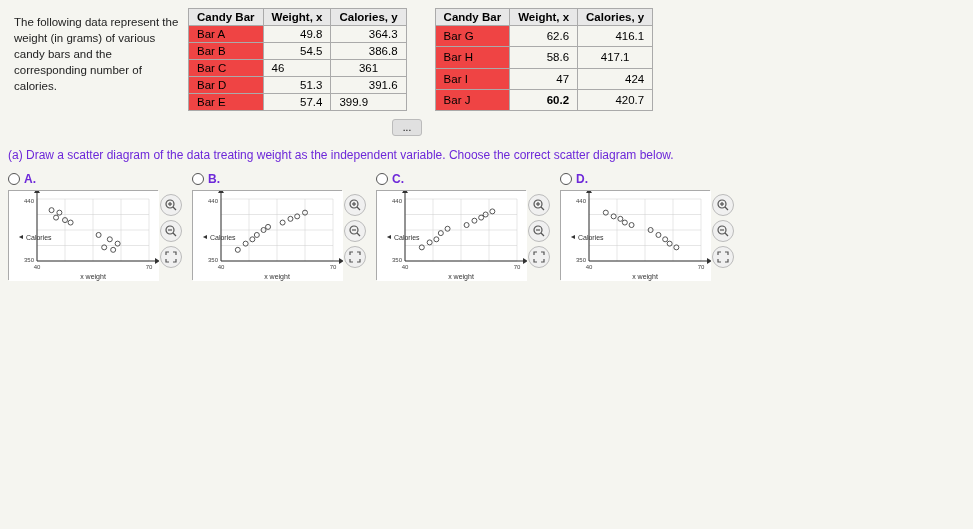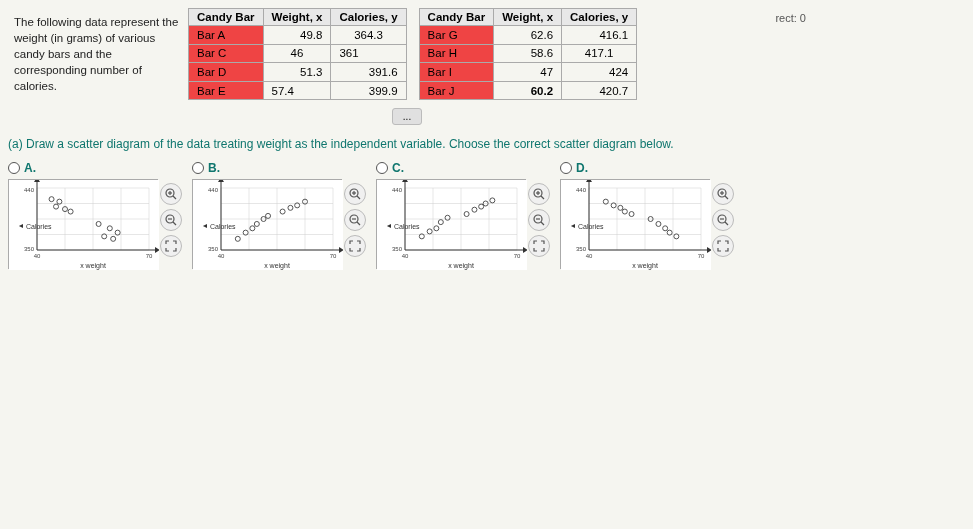--- a/index.html
+++ b/index.html
@@ -24,21 +24,21 @@
     }
     .description-box {
       width: 180px;
       padding: 6px;
       font-size: 11.5px;
       line-height: 1.4;
       color: #222;
     }
     .table-container {
       display: flex;
-      gap: 12px;
+      gap: 28px;
       border-radius: 21px;
     }
     table {
       border-collapse: collapse;
       font-size: 11.5px;
     }
     table td, table th {
       border: 1px solid #aaa;
       padding: 2px 8px;
       white-space: nowrap;
@@ -60,21 +60,21 @@
       background: #e0e0e0;
       border: 1px solid #bbb;
       border-radius: 3px;
       padding: 2px 10px;
       font-size: 10px;
       cursor: pointer;
     }
     .part-a-section {
       padding: 4px 0 8px 0;
       font-size: 12px;
-      color: #0f766e;
+      color: #6d28d9;
       line-height: 1.5;
     }
     .part-a-title {
       font-size: 12px;
       margin-bottom: 6px;
     }
     .options-row {
       display: flex;
       gap: 10px;
       align-items: flex-start;
@@ -154,36 +154,41 @@
           <tr>
             <th>Candy Bar</th>
             <th>Weight, x</th>
             <th>Calories, y</th>
           </tr>
         </thead>
         <tbody id="table1-body">
         <tr>
               <td>Bar A</td>
               <td style="text-align: right;">49.8</td>
-              <td style="text-align: center;">364.3</td>
+              <td style="text-align: right;">364.3</td>
+            </tr>
+            <tr>
+              <td>Bar B</td>
+              <td style="text-align: right;">54.5</td>
+              <td style="text-align: right;">386.8</td>
             </tr>
             <tr>
               <td>Bar C</td>
-              <td style="text-align: center;">46</td>
-              <td style="text-align: left; margin-top: 48px;">361</td>
+              <td style="text-align: left;">46</td>
+              <td style="text-align: center; margin-top: 48px;">361</td>
             </tr>
             <tr>
               <td>Bar D</td>
               <td style="text-align: right;">51.3</td>
               <td style="text-align: right;">391.6</td>
             </tr>
             <tr>
               <td>Bar E</td>
-              <td style="text-align: left;">57.4</td>
-              <td style="text-align: right;">399.9</td>
+              <td style="text-align: right;">57.4</td>
+              <td style="">399.9</td>
             </tr>
           </tbody>
       </table>
 
       <table>
         <thead>
           <tr>
             <th>Candy Bar</th>
             <th>Weight, x</th>
             <th>Calories, y</th>
@@ -207,23 +212,20 @@
             </tr>
             <tr>
               <td>Bar J</td>
               <td style="text-align: right; font-weight: bold;">60.2</td>
               <td style="text-align: right;">420.7</td>
             </tr>
           </tbody>
       </table>
     </div>
 
-    <div style="margin-left: auto; font-size: 11px; color: #555; padding-top: 4px;">
-      <span>rect: 0</span>
-    </div>
   </div>
 
   <div class="divider-row">
     <button class="divider-btn">...</button>
   </div>
 
   <div class="part-a-section">
     <div class="part-a-title">(a) Draw a scatter diagram of the data treating weight as the independent variable. Choose the correct scatter diagram below.</div>
 
     <div class="options-row" id="options-row">

